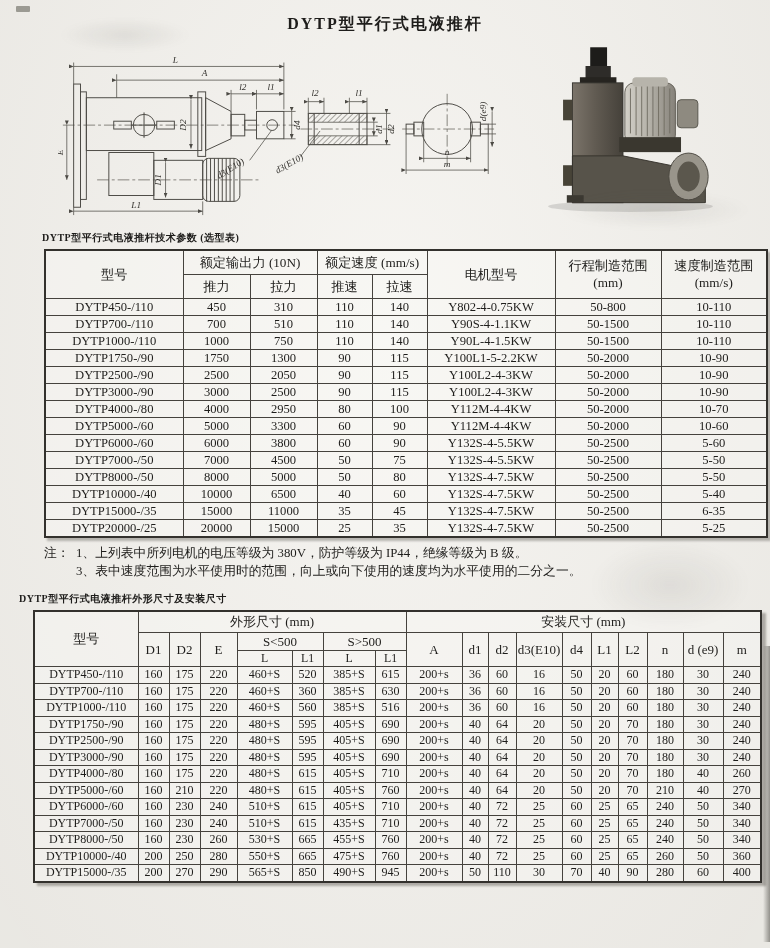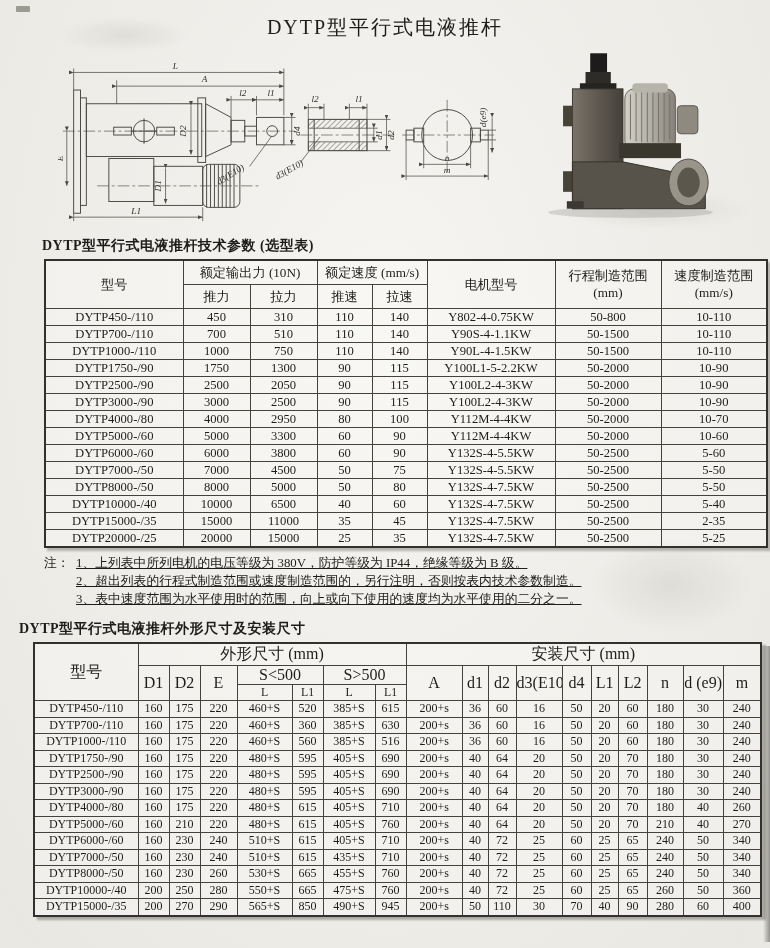--- a/index.html
+++ b/index.html
@@ -8,50 +8,50 @@
   .page{position:relative;width:770px;height:948px;overflow:hidden;
         background:#f2f0eb;
         background-image:radial-gradient(ellipse at 50% 35%, rgba(255,255,255,.30), rgba(0,0,0,.035) 96%);}
   .speck{position:absolute;background:#5a574f;opacity:.55;border-radius:1px;}
   .smudge{position:absolute;background:radial-gradient(closest-side, rgba(90,88,82,.10), rgba(0,0,0,0));
           filter:blur(2px);}
   .scan-shadow-right{position:absolute;right:0;top:646px;width:7px;height:296px;
           background:linear-gradient(to right, rgba(0,0,0,0), rgba(60,58,52,.5));}
 
   .title{margin:0;padding-top:14px;text-align:center;
-         font-size:20px;font-weight:normal;letter-spacing:2px;}
+         font-size:16px;font-weight:bold;letter-spacing:2px;}
 
   .figures{display:flex;align-items:flex-start;padding:6px 0 0 58px;height:182px;}
   .figures svg{display:block;}
   .drawing{margin-right:22px;}
 
-  .section-title{margin:8px 0 4px 42px;font-size:14px;font-weight:bold;letter-spacing:.5px;}
+  .section-title{margin:8px 0 4px 42px;font-size:10px;font-weight:bold;letter-spacing:.5px;}
   .section-title.t2{margin-left:19px;margin-top:12px;}
 
   table{border-collapse:collapse;table-layout:fixed;background:rgba(252,251,248,.35);}
   th,td{border:1px solid #45423d;text-align:center;padding:0;font-weight:normal;overflow:hidden;white-space:nowrap;}
   .preline{white-space:pre-line;line-height:1.25;}
 
   .spec{margin-left:44px;width:722px;border:2px solid #33312d;
         box-shadow:3px 3px 2px rgba(95,92,84,.40);}
   .spec thead th{font-size:13.2px;height:23px;}
   .spec tbody td{font-size:12.6px;height:16px;line-height:16px;}
 
   .dims{margin-left:33px;width:727px;border:2px solid #33312d;
         box-shadow:4px 3px 2px rgba(95,92,84,.45);}
-  .dims thead th{font-size:16px;}
+  .dims thead th{font-size:13px;}
   .dims thead tr:nth-child(1) th{height:20px;}
   .dims thead tr:nth-child(2) th{height:17px;}
   .dims thead tr:nth-child(3) th{height:14px;font-size:11.8px;}
   .dims tbody td{font-size:12px;height:15.5px;line-height:15.5px;}
 
   .notes{position:relative;margin:6px 0 0 44px;width:706px;
          font-size:12.8px;line-height:18px;padding-left:32px;box-sizing:border-box;}
   .notes-prefix{position:absolute;left:0;top:0;}
-  .note-line{padding-left:1.6em;text-indent:-1.6em;text-decoration:underline;}
+  .note-line{padding-left:1.6em;text-indent:-1.6em;}
 
   
   .ln{stroke:#4c4a45;stroke-width:1;fill:none;}
   .cl{stroke:#6a6862;stroke-width:.8;fill:none;stroke-dasharray:12 3 3 3;}
   .dim{stroke:#55534d;stroke-width:.8;fill:none;}
   .lbl{font-family:"Liberation Serif","DejaVu Serif",serif;font-style:italic;
        font-size:9.5px;fill:#33312d;}
 </style>
 </head>
 <body>
@@ -398,40 +398,39 @@
           <td>5-40</td>
         </tr>
         <tr>
           <td>DYTP15000-/35</td>
           <td>15000</td>
           <td>11000</td>
           <td>35</td>
           <td>45</td>
           <td>Y132S-4-7.5KW</td>
           <td>50-2500</td>
-          <td>2-35</td>
+          <td>6-35</td>
         </tr>
         <tr>
           <td>DYTP20000-/25</td>
           <td>20000</td>
           <td>15000</td>
           <td>25</td>
           <td>35</td>
           <td>Y132S-4-7.5KW</td>
           <td>50-2500</td>
           <td>5-25</td>
         </tr>
       </tbody>
   </table>
 
   <div class="notes">
     <span class="notes-prefix">注：</span>
     <div>
         <div class="note-line">1、上列表中所列电机的电压等级为 380V，防护等级为 IP44，绝缘等级为 B 级。</div>
-        <div class="note-line">2、超出列表的行程式制造范围或速度制造范围的，另行注明，否则按表内技术参数制造。</div>
         <div class="note-line">3、表中速度范围为水平使用时的范围，向上或向下使用的速度均为水平使用的二分之一。</div>
       </div>
   </div>
 
   <div class="section-title t2">DYTP型平行式电液推杆外形尺寸及安装尺寸</div>
 
   <table class="dims">
     <colgroup>
       <col style="width:104px">
         <col style="width:31px">

